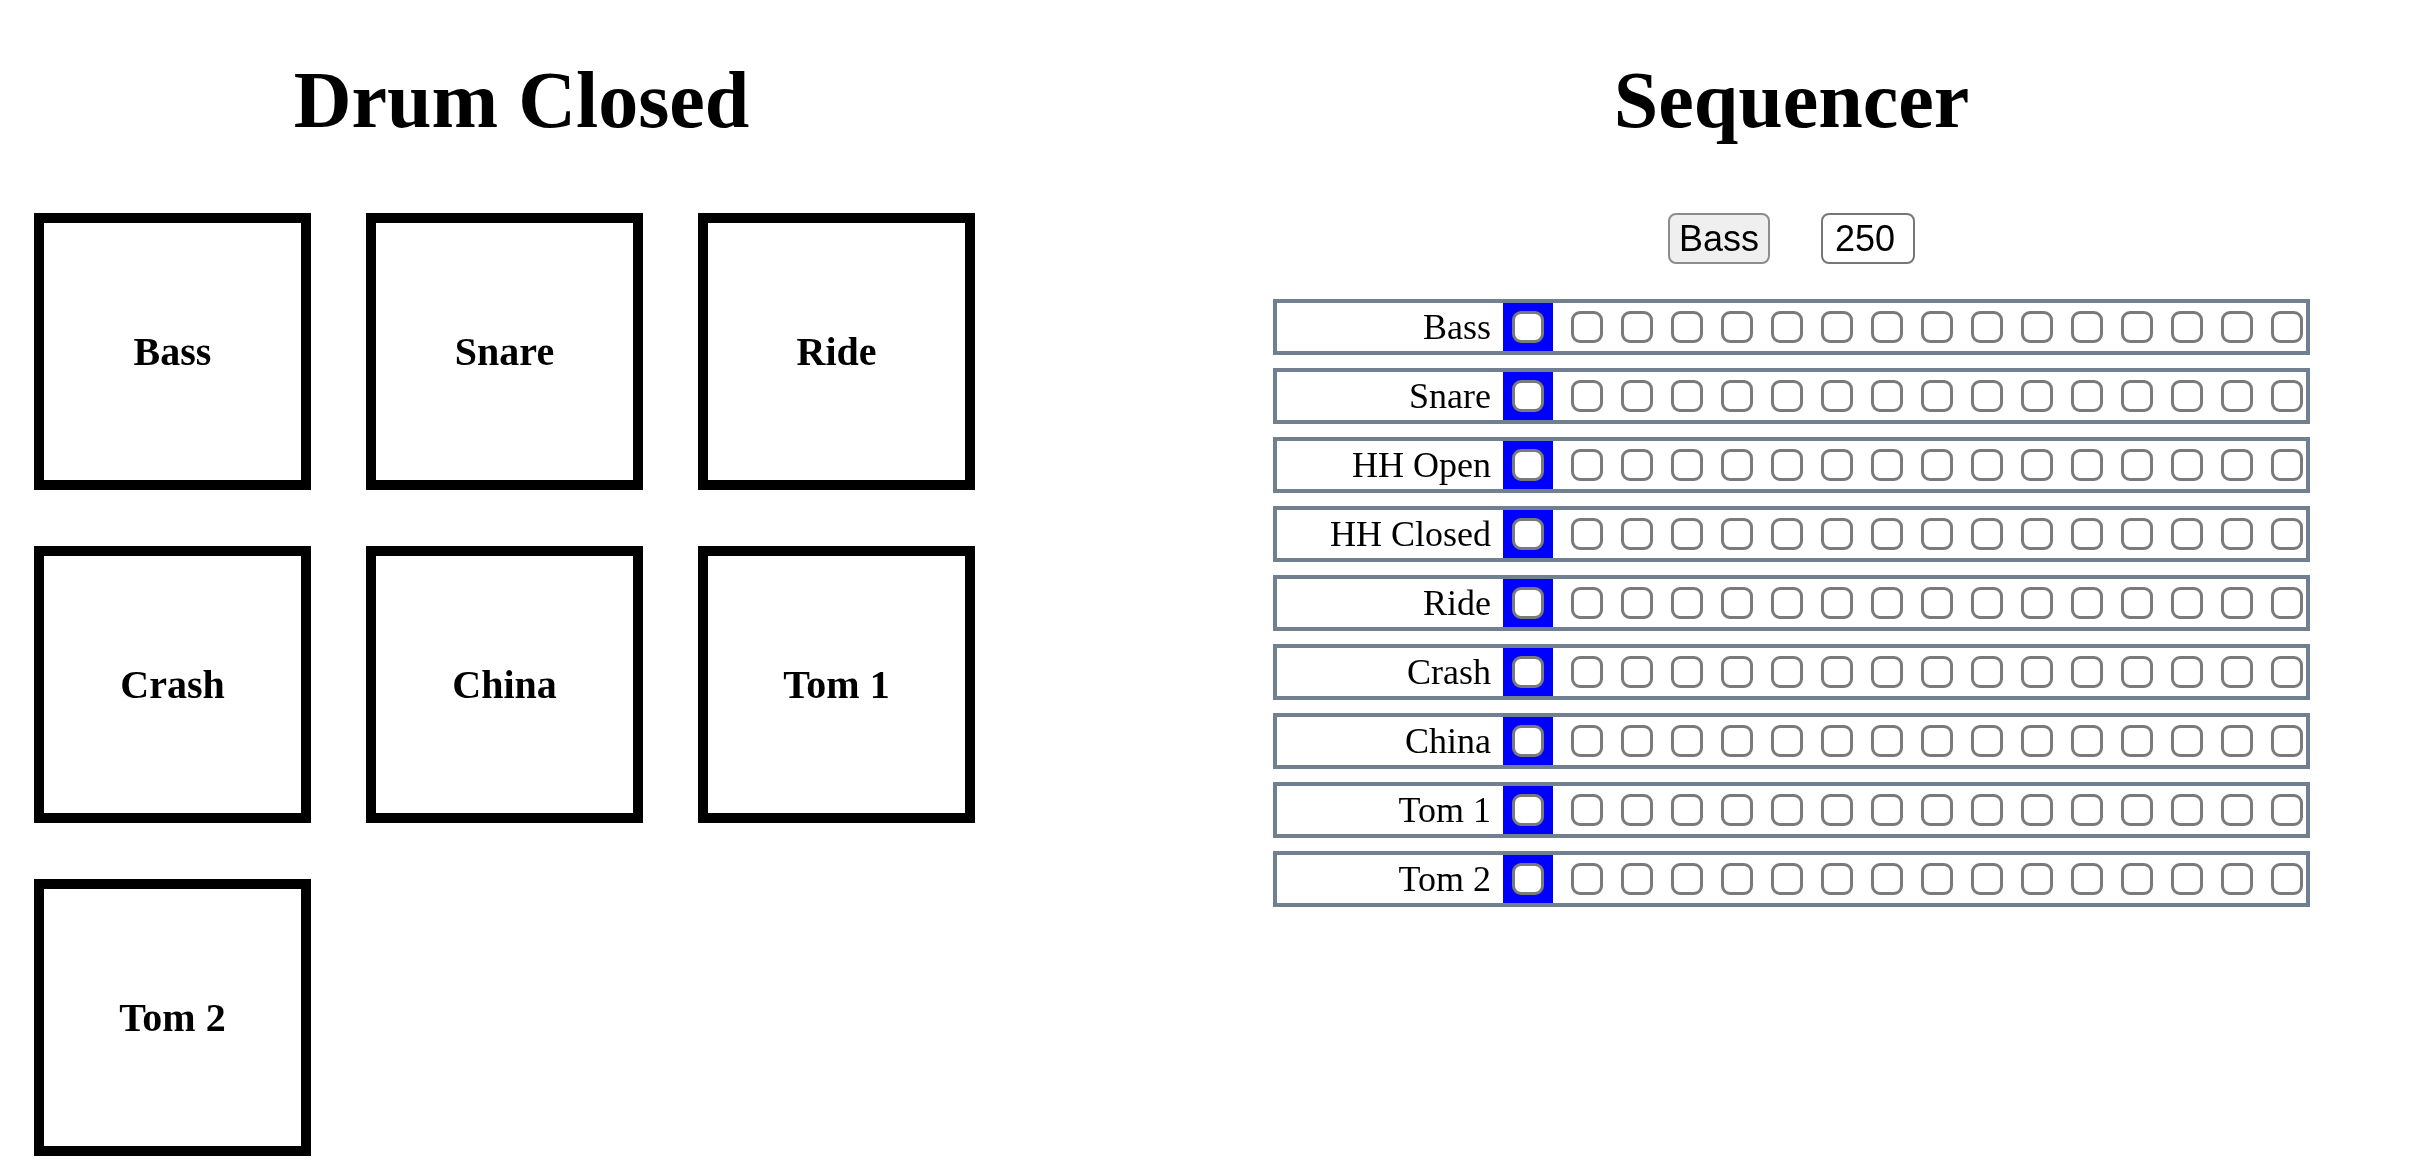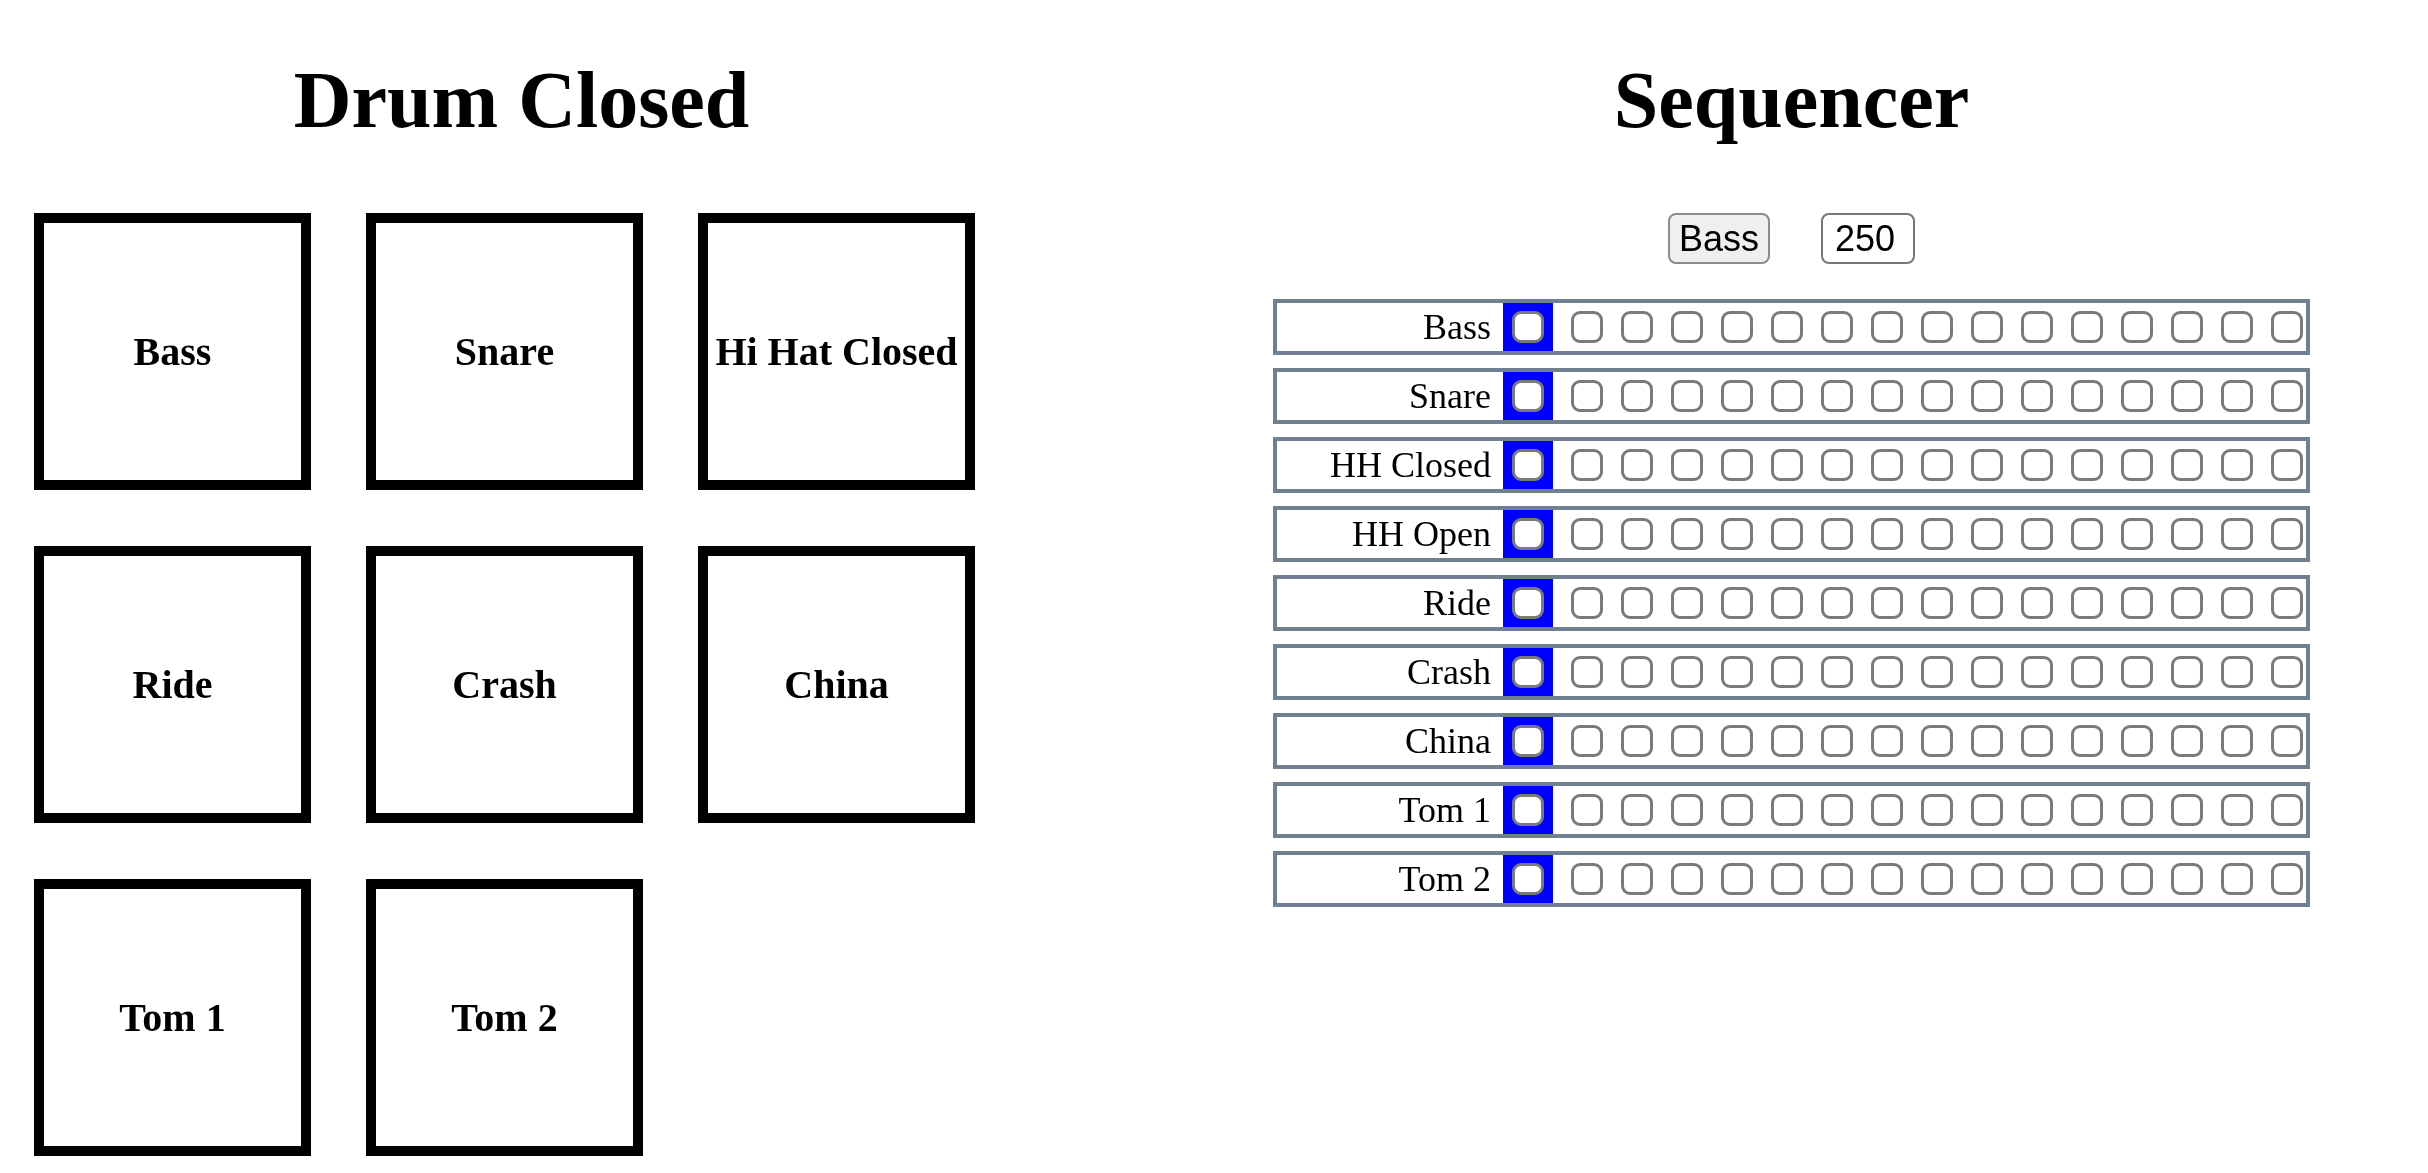--- a/index.html
+++ b/index.html
@@ -149,23 +149,20 @@
   <div class="drum-section">
     <h1 class="section-title">Drum Closed</h1>
     <div class="pad-grid">
         <div class="pad">
           <span class="pad-label">Bass</span>
         </div>
         <div class="pad">
           <span class="pad-label">Snare</span>
         </div>
         <div class="pad">
-          <span class="pad-label">Hi Hat Closed</span>
-        </div>
-        <div class="pad">
           <span class="pad-label">Ride</span>
         </div>
         <div class="pad">
           <span class="pad-label">Crash</span>
         </div>
         <div class="pad">
           <span class="pad-label">China</span>
         </div>
         <div class="pad">
           <span class="pad-label">Tom 1</span>
@@ -219,42 +216,42 @@
           <input type="checkbox" class="step-checkbox spaced" style="">
           <input type="checkbox" class="step-checkbox spaced" style="">
           <input type="checkbox" class="step-checkbox spaced" style="">
           <input type="checkbox" class="step-checkbox spaced" style="">
           <input type="checkbox" class="step-checkbox spaced" style="">
           <input type="checkbox" class="step-checkbox spaced" style="">
           <input type="checkbox" class="step-checkbox spaced" style="">
           <input type="checkbox" class="step-checkbox spaced" style="">
         </div>
         <div class="seq-row">
+          <div class="track-label">HH Open</div>
+          <div class="current-cell">
+            <input type="checkbox" class="step-checkbox" style="">
+          </div>
+          <input type="checkbox" class="step-checkbox spaced" style="">
+          <input type="checkbox" class="step-checkbox spaced" style="">
+          <input type="checkbox" class="step-checkbox spaced" style="">
+          <input type="checkbox" class="step-checkbox spaced" style="">
+          <input type="checkbox" class="step-checkbox spaced" style="">
+          <input type="checkbox" class="step-checkbox spaced" style="">
+          <input type="checkbox" class="step-checkbox spaced" style="">
+          <input type="checkbox" class="step-checkbox spaced" style="">
+          <input type="checkbox" class="step-checkbox spaced" style="">
+          <input type="checkbox" class="step-checkbox spaced" style="">
+          <input type="checkbox" class="step-checkbox spaced" style="">
+          <input type="checkbox" class="step-checkbox spaced" style="">
+          <input type="checkbox" class="step-checkbox spaced" style="">
+          <input type="checkbox" class="step-checkbox spaced" style="">
+          <input type="checkbox" class="step-checkbox spaced" style="">
+        </div>
+        <div class="seq-row">
           <div class="track-label">HH Closed</div>
-          <div class="current-cell">
-            <input type="checkbox" class="step-checkbox" style="">
-          </div>
-          <input type="checkbox" class="step-checkbox spaced" style="">
-          <input type="checkbox" class="step-checkbox spaced" style="">
-          <input type="checkbox" class="step-checkbox spaced" style="">
-          <input type="checkbox" class="step-checkbox spaced" style="">
-          <input type="checkbox" class="step-checkbox spaced" style="">
-          <input type="checkbox" class="step-checkbox spaced" style="">
-          <input type="checkbox" class="step-checkbox spaced" style="">
-          <input type="checkbox" class="step-checkbox spaced" style="">
-          <input type="checkbox" class="step-checkbox spaced" style="">
-          <input type="checkbox" class="step-checkbox spaced" style="">
-          <input type="checkbox" class="step-checkbox spaced" style="">
-          <input type="checkbox" class="step-checkbox spaced" style="">
-          <input type="checkbox" class="step-checkbox spaced" style="">
-          <input type="checkbox" class="step-checkbox spaced" style="">
-          <input type="checkbox" class="step-checkbox spaced" style="">
-        </div>
-        <div class="seq-row">
-          <div class="track-label">HH Open</div>
           <div class="current-cell">
             <input type="checkbox" class="step-checkbox" style="">
           </div>
           <input type="checkbox" class="step-checkbox spaced" style="">
           <input type="checkbox" class="step-checkbox spaced" style="">
           <input type="checkbox" class="step-checkbox spaced" style="">
           <input type="checkbox" class="step-checkbox spaced" style="">
           <input type="checkbox" class="step-checkbox spaced" style="">
           <input type="checkbox" class="step-checkbox spaced" style="">
           <input type="checkbox" class="step-checkbox spaced" style="">

